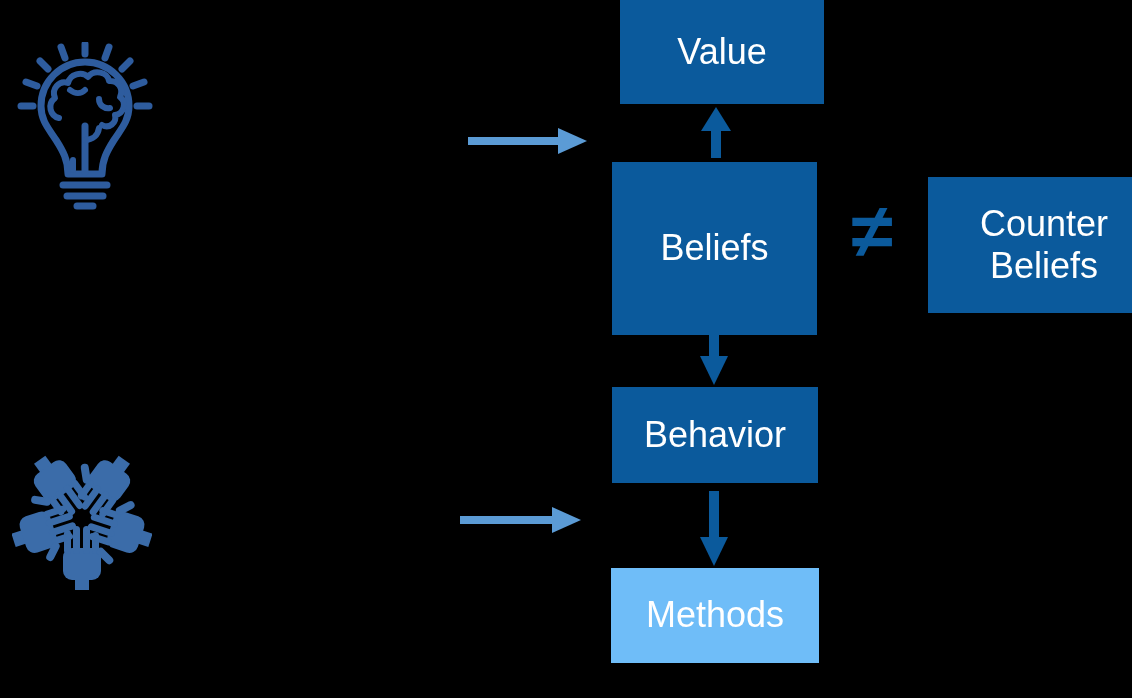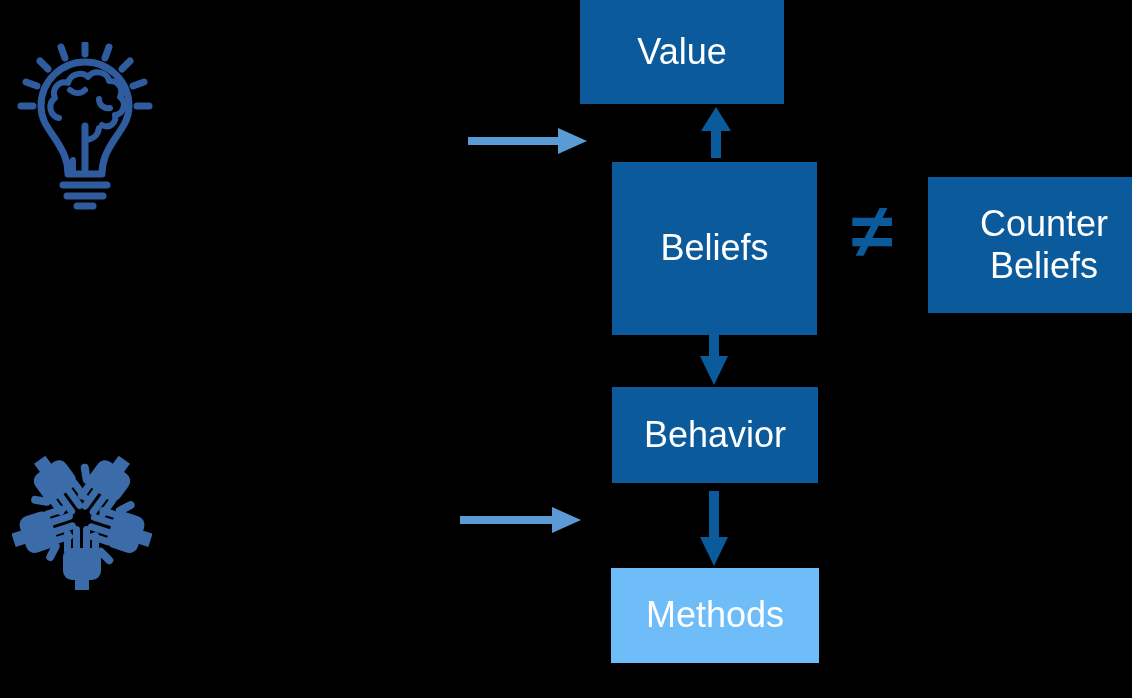--- a/index.html
+++ b/index.html
@@ -19,21 +19,21 @@
     align-items: center;
     justify-content: center;
     text-align: center;
     color: var(--label-text, #fff);
     font-size: 36px;
     line-height: 1.17;
   }
   .box-dark  { background: var(--box-dark, #0B5A9C); }
   .box-light { background: var(--box-light, #6FBDF8); }
 
-  #value-box    { left: 580px; top: 0;     width: 204px; height: 104px; }
+  #value-box    { left: 620px; top: 0;     width: 204px; height: 104px; }
   #beliefs-box  { left: 612px; top: 162px; width: 205px; height: 173px; }
   #behavior-box { left: 612px; top: 387px; width: 206px; height: 96px; }
   #methods-box  { left: 611px; top: 568px; width: 208px; height: 95px; justify-content: center; }
   #counter-box  { left: 928px; top: 157px; width: 232px; height: 136px; padding: 0 6px; box-sizing: border-box; margin-top: 20px; }
 
   
   .h-shaft {
     position: absolute;
     height: 8px;
     background: var(--arrow-light, #5B9BD5);

